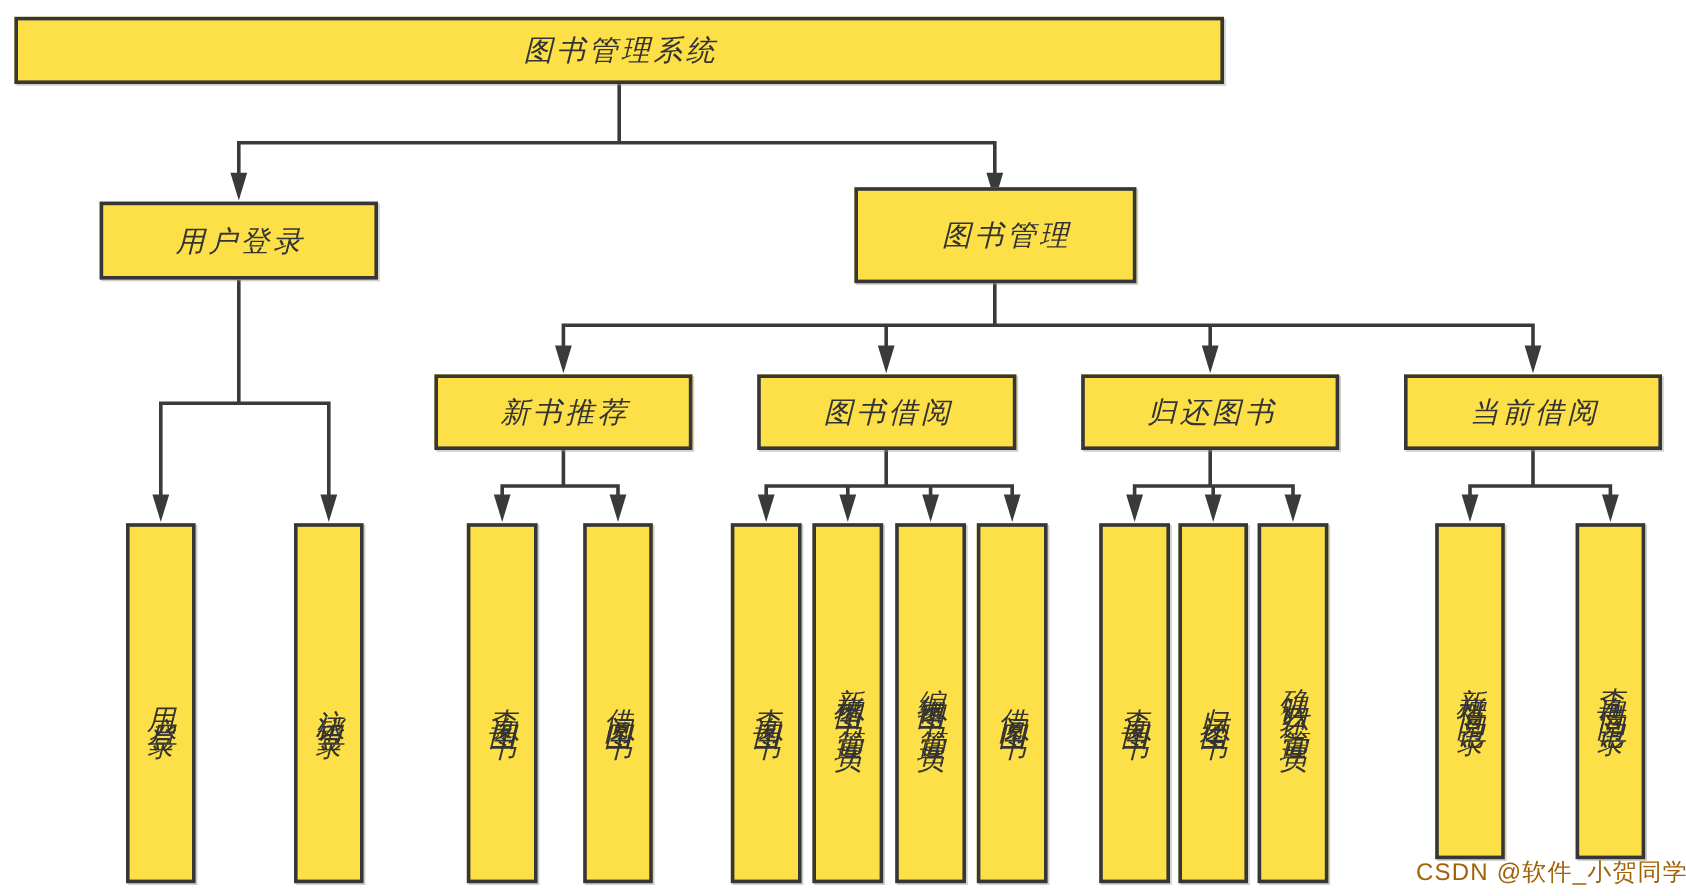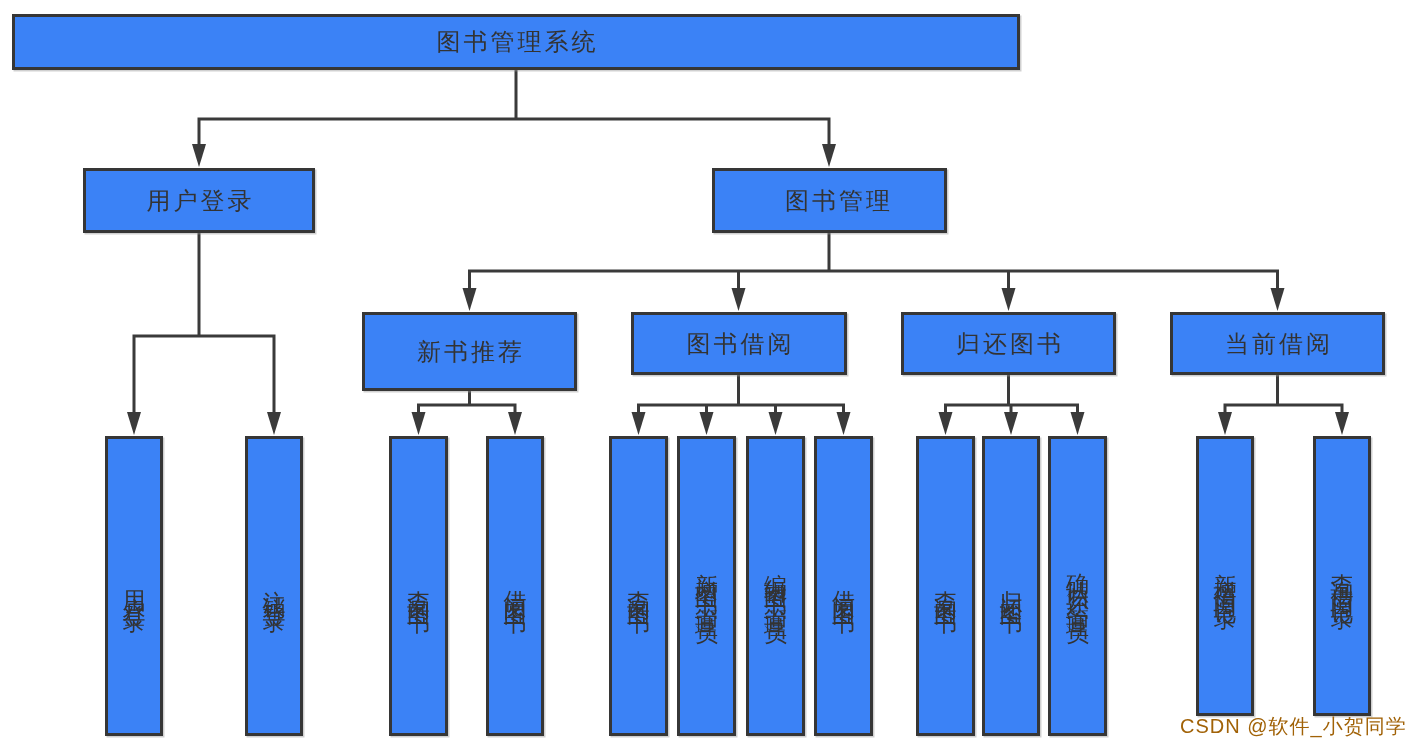--- a/index.html
+++ b/index.html
@@ -13,26 +13,27 @@
   }
   svg.edges {
     position: absolute;
     left: 0; top: 0;
     width: 1405px; height: 747px;
   }
   .node {
     position: absolute;
     box-sizing: border-box;
     border: 3px solid #363636;
-    background: #3b82f6;
+    background: #fde047;
     color: #333333;
     display: flex;
     align-items: center;
     justify-content: center;
     box-shadow: 1.5px 1.5px 0 rgba(150,150,150,0.45);
+    font-style: italic;
   }
   .hnode {
     font-size: 24px;
     letter-spacing: 3px;
     text-indent: 3px;
     white-space: nowrap;
   }
   .vnode {
     writing-mode: vertical-rl;
     text-orientation: mixed;
@@ -86,23 +87,23 @@
       <polygon points="1004,412 1018,412 1011,435"></polygon>
       <polygon points="1070.5,412 1084.5,412 1077.5,435"></polygon>
       <polygon points="1218,412 1232,412 1225,435"></polygon>
       <polygon points="1335,412 1349,412 1342,435"></polygon>
     </g>
   </svg>
 
   <div class="node hnode" style="left:12px; top:14px; width:1008px; height:56px;">图书管理系统</div>
 
   <div class="node hnode" style="left:83px; top:168px; width:232px; height:65px;">用户登录</div>
-  <div class="node hnode" style="left:712px; top:168px; width:235px; height:65px;padding-left:16px;">图书管理</div>
+  <div class="node hnode" style="left:712px; top:156px; width:235px; height:80px;padding-left:16px;">图书管理</div>
 
-  <div class="node hnode" style="left:362px; top:312px; width:215px; height:79px;text-align:center;">新书推荐</div>
+  <div class="node hnode" style="left:362px; top:312px; width:215px; height:63px;text-align:center;">新书推荐</div>
   <div class="node hnode" style="left:631px; top:312px; width:216px; height:63px;">图书借阅</div>
   <div class="node hnode" style="left:901px; top:312px; width:215px; height:63px;">归还图书</div>
   <div class="node hnode" style="left:1170px; top:312px; width:215px; height:63px;">当前借阅</div>
 
   <div class="node vnode" style="left:105px; top:436px; width:58px; height:300px;">用户登录</div>
   <div class="node vnode" style="left:245px; top:436px; width:58px; height:300px;">注销登录</div>
 
   <div class="node vnode" style="left:389px; top:436px; width:59px; height:300px;">查询图书</div>
   <div class="node vnode" style="left:486px; top:436px; width:58px; height:300px;">借阅图书</div>
 

